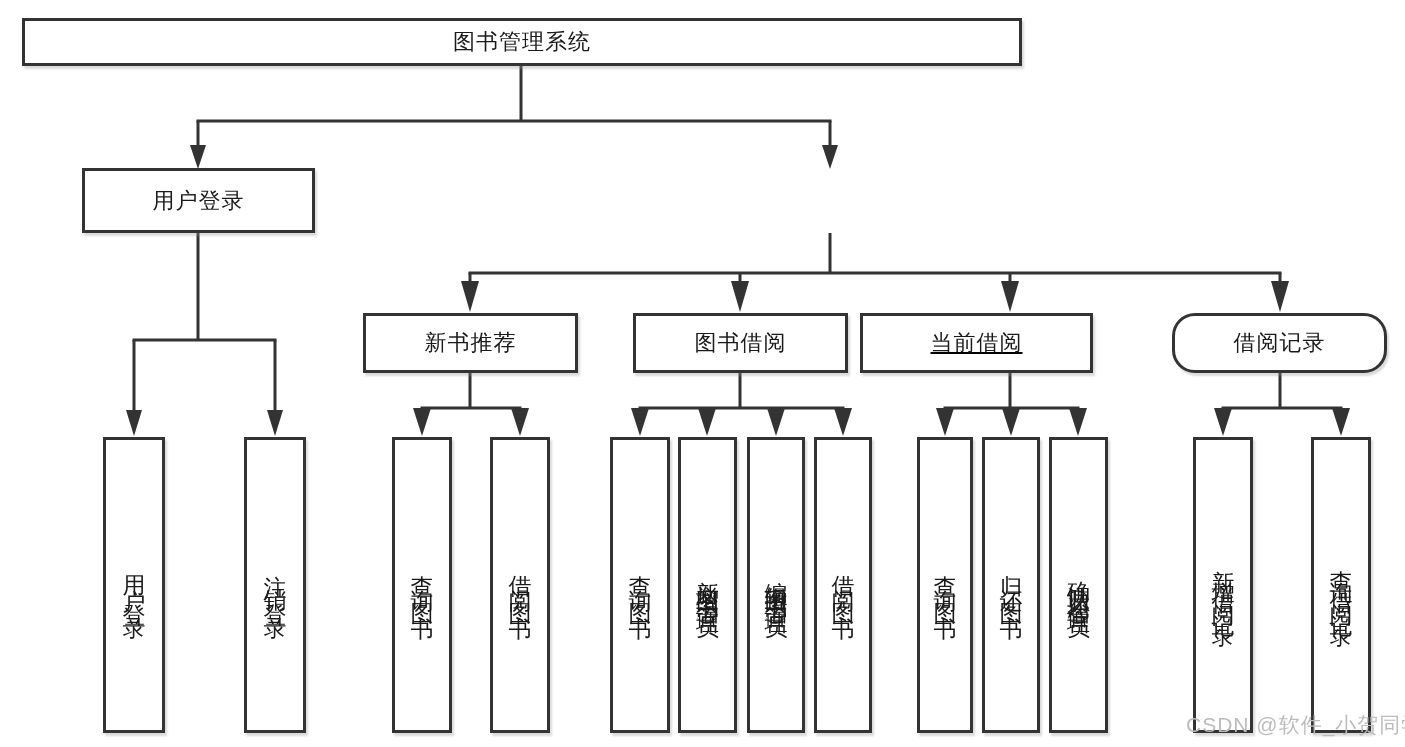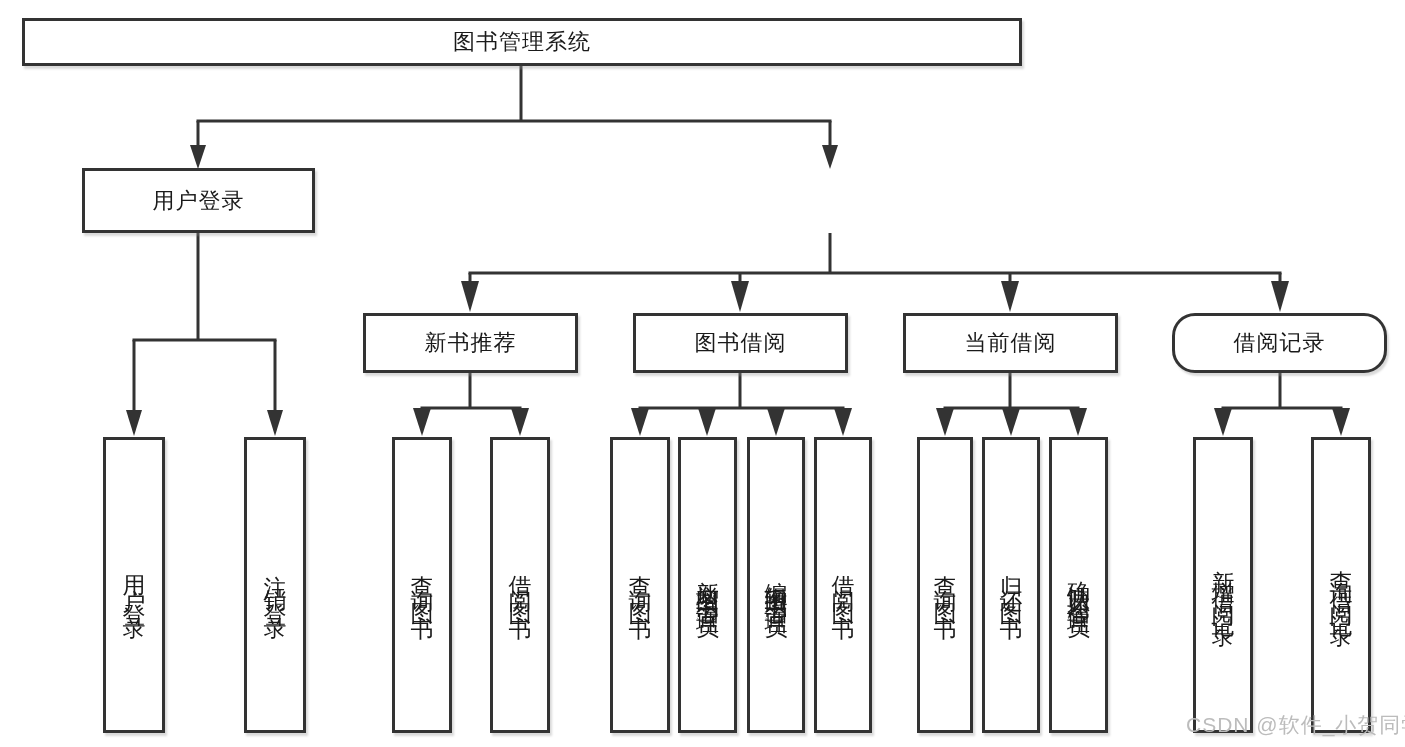--- a/index.html
+++ b/index.html
@@ -117,21 +117,21 @@
   <div class="box" style="left:82px; top:168px; width:233px; height:65px;">
     <span class="hlabel">用户登录</span>
   </div>
 
   <div class="box" style="left:363px; top:313px; width:215px; height:60px;">
     <span class="hlabel">新书推荐</span>
   </div>
   <div class="box" style="left:633px; top:313px; width:215px; height:60px;align-items:center;">
     <span class="hlabel">图书借阅</span>
   </div>
-  <div class="box" style="left:903px; top:313px; width:215px; height:60px;">
+  <div class="box" style="left:860px; top:313px; width:233px; height:60px;text-decoration:underline;">
     <span class="hlabel">当前借阅</span>
   </div>
   <div class="box" style="left:1172px; top:313px; width:215px; height:60px;border-radius:23px;">
     <span class="hlabel">借阅记录</span>
   </div>
 
   <div class="box" style="left:103px; top:437px; width:62px; height:296px;">
     <span class="vtext" style="letter-spacing: 14px;">用户登录</span>
   </div>
   <div class="box" style="left:244px; top:437px; width:62px; height:296px;">

